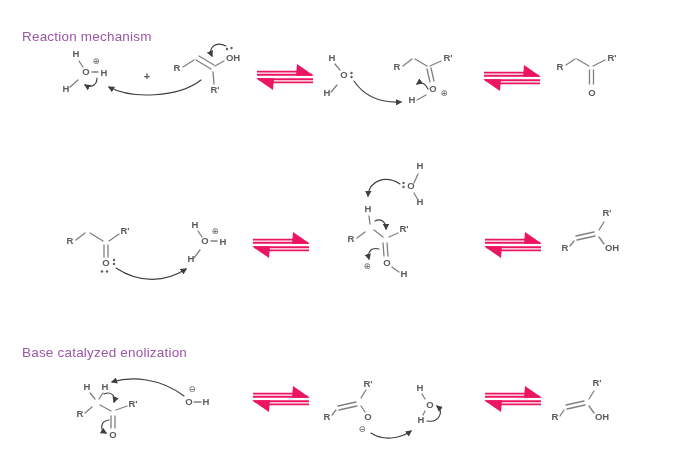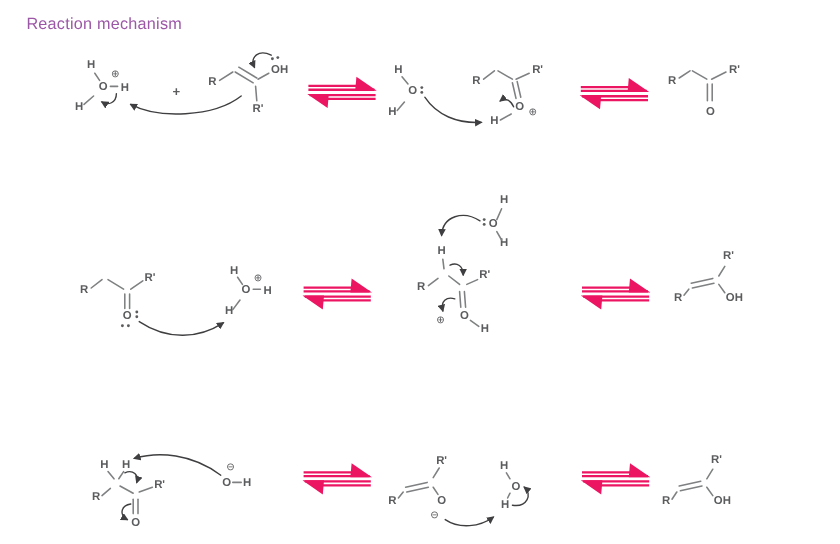--- a/index.html
+++ b/index.html
@@ -2,39 +2,40 @@
 <html style="--pink: #EB1562; --purple: #9C57A6; --ink: #5B5C5E; --bond: #7F8082; --arrow: #3F3F41; --bg: #FFFFFF;"><head>
 <meta charset="utf-8">
 <style>
   html,body{margin:0;padding:0;background:#ffffff;}
   #app{
     position:relative;width:700px;height:453px;background:var(--bg,#fff);
     font-family:"Liberation Sans",sans-serif;overflow:hidden;
   }
   .stitle{
     position:absolute;left:22px;font-size:13.5px;letter-spacing:.2px;
-    color:var(--purple,#9C57A6);white-space:nowrap;
+    color:var(--purple,#9C57A6);white-space:nowrap;margin-top:17px;
   }
   svg{position:absolute;left:0;top:0;}
   .atom{font:700 9.5px "Liberation Sans",sans-serif;fill:var(--ink,#5B5C5E);text-anchor:middle;}
   .plus{font:700 11px "Liberation Sans",sans-serif;fill:var(--ink,#5B5C5E);text-anchor:middle;}
   .chg{font:400 8.5px "DejaVu Sans",sans-serif;fill:var(--ink,#5B5C5E);text-anchor:middle;}
   .bond{stroke:var(--bond,#7F8082);stroke-width:1.3;stroke-linecap:round;fill:none;}
   .arrow{stroke:var(--arrow,#3F3F41);stroke-width:1.15;fill:none;stroke-linecap:round;}
   .lp{fill:var(--ink,#5B5C5E);}
   .pinkline{stroke:var(--pink,#EB1562);stroke-width:1.9;}
   .pinkfill{fill:var(--pink,#EB1562);}
   .ahf{fill:var(--arrow,#3F3F41);}
 </style>
 </head>
 <body>
 
 <div id="app">
 
   <div class="stitle" style="top:12px">Reaction mechanism</div>
+  <div class="stitle" style="top:328px">Base catalyzed enolization</div>
 
   <svg width="700" height="453" viewBox="0 0 700 453">
     <defs>
       <marker id="ah" viewBox="0 0 10 10" refX="8" refY="5" markerWidth="5.6" markerHeight="5.6" orient="auto-start-reverse">
         <path d="M0,0 L10,5 L0,10 Z" class="ahf"></path>
       </marker>
       <symbol id="eq" viewBox="0 0 58 30">
         <line x1="1" y1="9.6" x2="45" y2="9.6" class="pinkline"></line>
         <line x1="1" y1="12.8" x2="56" y2="12.8" class="pinkline"></line>
         <polygon points="41,2 58,13.7 40,13.7" class="pinkfill"></polygon>

